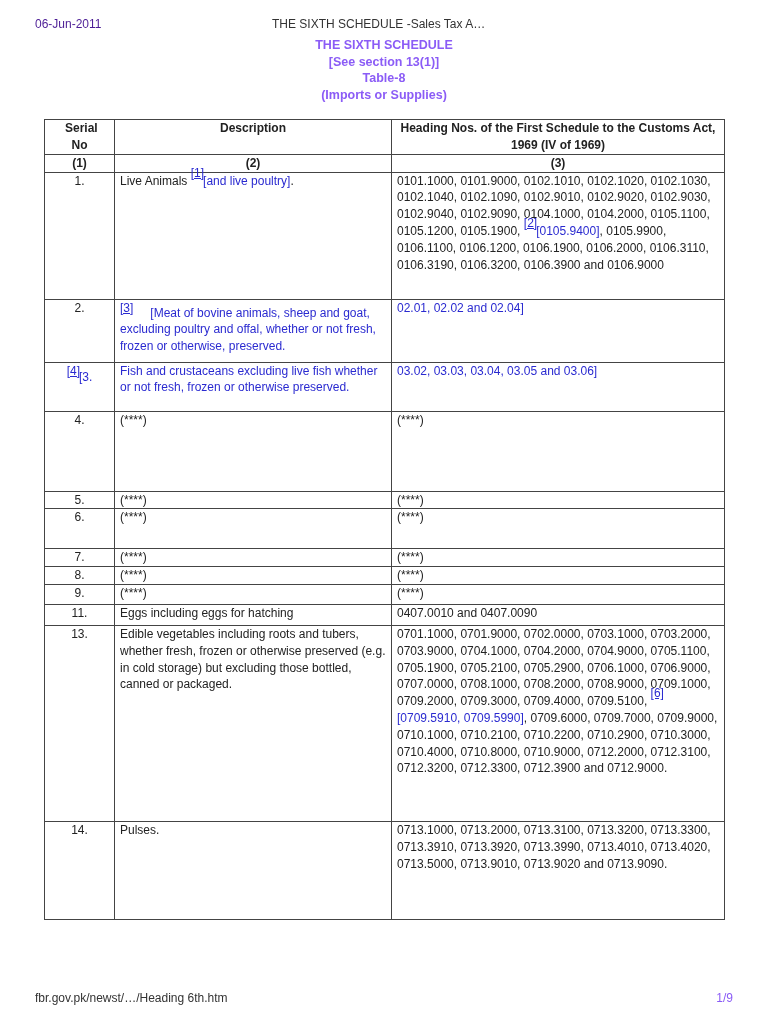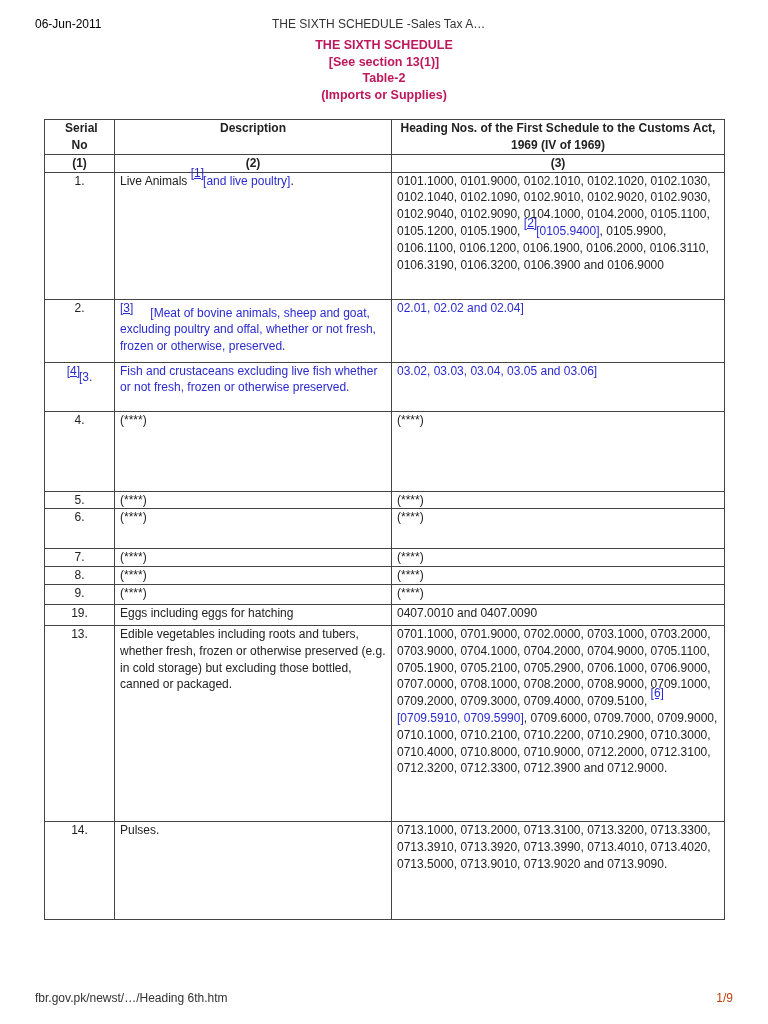--- a/index.html
+++ b/index.html
@@ -1,49 +1,49 @@
 <!DOCTYPE html>
 <html><head>
 <meta charset="utf-8">
 <style>
   html, body { margin: 0; padding: 0; background: #ffffff; }
   body {
     width: 768px; height: 1024px; position: relative; overflow: hidden;
     font-family: "Liberation Sans", "DejaVu Sans", sans-serif;
     color: #222222; font-size: 12px;
   }
-  .hdr-date { position: absolute; left: 35px; top: 17px; font-size: 12px; color: #000000; }
+  .hdr-date { position: absolute; left: 35px; top: 17px; font-size: 12px; color: #4c1d95; }
   .hdr-title { position: absolute; left: 272px; top: 17px; font-size: 12px; color: #333; }
-  .titles { position: absolute; left: 0; width: 768px; top: 37px; text-align: center; font-weight: bold; font-size: 12.5px; line-height: 16.5px; color: #be185d; }
+  .titles { position: absolute; left: 0; width: 768px; top: 37px; text-align: center; font-weight: bold; font-size: 12.5px; line-height: 16.5px; color: #8b5cf6; }
   table.sched {
     position: absolute; left: 44px; top: 119px; width: 680px;
     border-collapse: collapse; table-layout: fixed;
     font-size: 12px; line-height: 16.8px;
   }
   table.sched td, table.sched th {
     border: 1.3px solid #444; vertical-align: top; padding: 0 5px 0 5px;
   }
   table.sched th { font-weight: bold; text-align: center; }
   col.c1 { width: 70px; } col.c2 { width: 277px; } col.c3 { width: 333px; }
   td.sn { text-align: center; }
   .blue { color: #2a2ad0; }
   .fn { color: #2a2ad0; text-decoration: underline; font-size: 12px; position: relative; top: -8px; margin-right: -1px; }
   .foot-url { position: absolute; left: 35px; top: 991px; font-size: 12px; color: #333; }
-  .foot-page { position: absolute; right: 35px; top: 991px; font-size: 12px; color: #c2410c; }
+  .foot-page { position: absolute; right: 35px; top: 991px; font-size: 12px; color: #8b5cf6; }
 </style>
 </head>
 <body>
 
 <div class="hdr-date">06-Jun-2011</div>
 <div class="hdr-title">THE SIXTH SCHEDULE -Sales Tax A…</div>
 
 <div class="titles">
   <div>THE SIXTH SCHEDULE</div>
   <div>[See section 13(1)]</div>
-  <div>Table-2</div>
+  <div>Table-8</div>
   <div>(Imports or Supplies)</div>
 </div>
 
 <table class="sched">
   <colgroup>
       <col class="c1">
       <col class="c2">
       <col class="c3">
     </colgroup>
   <tbody>
@@ -108,21 +108,21 @@
     <td class="sn">8.</td>
     <td>(****)</td>
     <td>(****)</td>
   </tr>
   <tr style="height:20px">
     <td class="sn">9.</td>
     <td>(****)</td>
     <td>(****)</td>
   </tr>
   <tr style="height:21px">
-    <td class="sn">19.</td>
+    <td class="sn">11.</td>
     <td>Eggs including eggs for hatching</td>
     <td>0407.0010 and 0407.0090</td>
   </tr>
 
 
   <tr style="height:196px">
     <td class="sn">13.</td>
     <td>Edible vegetables including roots and tubers, whether fresh, frozen or otherwise preserved (e.g. in cold storage) but excluding those bottled, canned or packaged.</td>
     <td>
       <span>0701.1000, 0701.9000, 0702.0000, 0703.1000, 0703.2000, 0703.9000, 0704.1000, 0704.2000, 0704.9000, 0705.1100, 0705.1900, 0705.2100, 0705.2900, 0706.1000, 0706.9000, 0707.0000, 0708.1000, 0708.2000, 0708.9000, 0709.1000, 0709.2000, 0709.3000, 0709.4000, 0709.5100, </span><a class="fn">[6]</a><span class="blue">[0709.5910, 0709.5990]</span><span>, 0709.6000, 0709.7000, 0709.9000, 0710.1000, 0710.2100, 0710.2200, 0710.2900, 0710.3000, 0710.4000, 0710.8000, 0710.9000, 0712.2000, 0712.3100, 0712.3200, 0712.3300, 0712.3900 and 0712.9000.</span>

